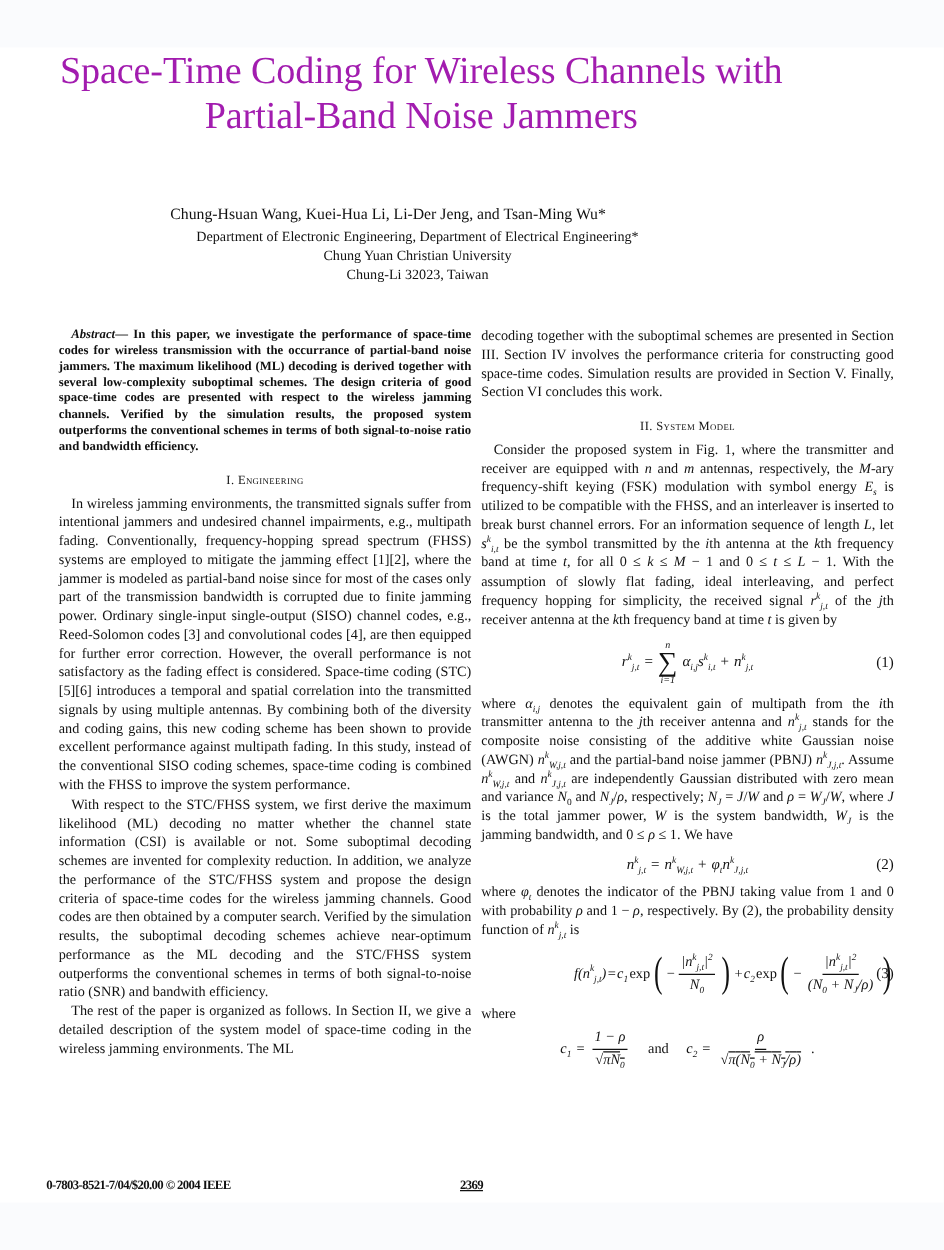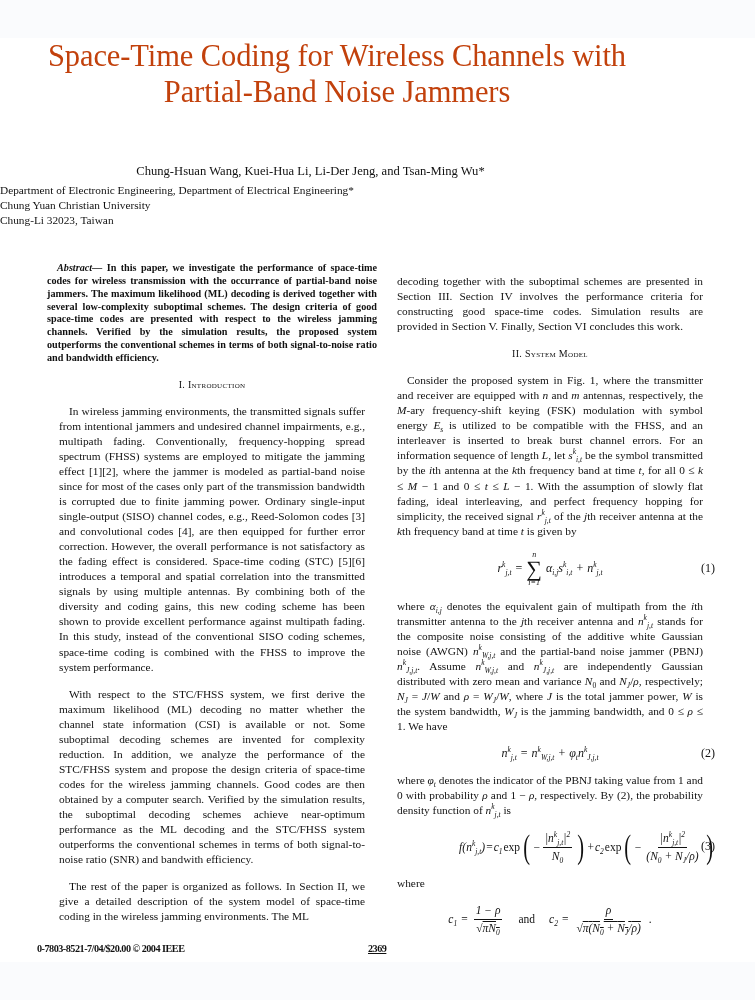--- a/index.html
+++ b/index.html
@@ -1,29 +1,29 @@
 <!DOCTYPE html>
 <html><head>
 <meta charset="utf-8">
 <style>
   * { box-sizing: border-box; margin: 0; padding: 0; }
   html, body { width: 755px; height: 1000px; background: #fafbfd; overflow: hidden; }
   body { font-family: "Liberation Serif", "DejaVu Serif", serif; color: #111; position: relative; }
   .page { position: absolute; left: 0; top: 38px; width: 755px; height: 924px; background: #ffffff; }
-  .title { position: absolute; left: 0; top: 38px; width: 674px; text-align: center; font-size: 30.5px; line-height: 36px; font-weight: normal; color: #c2410c; letter-spacing: -0.1px; }
+  .title { position: absolute; left: 0; top: 38px; width: 674px; text-align: center; font-size: 30.5px; line-height: 36px; font-weight: normal; color: #a21caf; letter-spacing: -0.1px; }
   .authors { position: absolute; left: 0; top: 163px; width: 621px; text-align: center; font-size: 12.6px; line-height: 16px; }
-  .affil { position: absolute; left: 0; top: 183px; width: 668px; text-align: left; font-size: 11.3px; line-height: 15px; }
+  .affil { position: absolute; left: 0; top: 183px; width: 668px; text-align: center; font-size: 11.3px; line-height: 15px; }
   .col { position: absolute; top: 262px; width: 330px; font-size: 11.35px; line-height: 15.05px; text-align: justify; }
   .col.left { left: 47px; }
   .col.right { left: 385px; }
   .abstract { font-weight: bold; font-size: 10.2px; line-height: 12.85px; text-align: justify; text-indent: 10px; }
   .abstract .lead { font-style: italic; font-weight: bold; }
   .sec-head { text-align: center; font-size: 10px; line-height: 15px; margin: 12px 0 4px 0; letter-spacing: 0.3px; }
   .sec-head .sc { font-variant: small-caps; }
-  p.para { text-indent: 10px; margin: 12px; }
+  p.para { text-indent: 10px; margin: 0; }
   .eq { position: relative; text-align: center; margin: 8px 0 8px 0; font-size: 12px; }
   .eq .num { position: absolute; right: 0; top: 50%; transform: translateY(-50%); font-style: normal; }
   .eq-block { display: inline-flex; align-items: center; gap: 4px; font-style: italic; }
   .sum { display: inline-flex; flex-direction: column; align-items: center; font-style: normal; line-height: 1; }
   .sum .big { font-size: 22px; line-height: 20px; }
   .sum .lim { font-size: 8px; font-style: italic; }
   sub, sup { font-size: 7.5px; line-height: 0; }
   .frac { display: inline-flex; flex-direction: column; align-items: center; vertical-align: middle; margin: 0 2px; }
   .frac .n { border-bottom: 0.8px solid #111; padding: 0 2px 1px 2px; }
   .frac .d { padding: 1px 2px 0 2px; }
@@ -50,21 +50,21 @@
 </div>
 
 <div class="col left">
   <div class="abstract">
     <span class="lead">Abstract</span><span>—</span>
     <span>In this paper, we investigate the performance of space-time codes for wireless transmission with the occurrance of partial-band noise jammers. The maximum likelihood (ML) decoding is derived together with several low-complexity suboptimal schemes. The design criteria of good space-time codes are presented with respect to the wireless jamming channels. Verified by the simulation results, the proposed system outperforms the conventional schemes in terms of both signal-to-noise ratio and bandwidth efficiency.</span>
   </div>
 
   <div class="sec-head">
     <span>I.</span>
-    <span class="sc">Introduction</span>
+    <span class="sc">Engineering</span>
   </div>
 
   <p class="para">In wireless jamming environments, the transmitted signals suffer from intentional jammers and undesired channel impairments, e.g., multipath fading. Conventionally, frequency-hopping spread spectrum (FHSS) systems are employed to mitigate the jamming effect [1][2], where the jammer is modeled as partial-band noise since for most of the cases only part of the transmission bandwidth is corrupted due to finite jamming power. Ordinary single-input single-output (SISO) channel codes, e.g., Reed-Solomon codes [3] and convolutional codes [4], are then equipped for further error correction. However, the overall performance is not satisfactory as the fading effect is considered. Space-time coding (STC) [5][6] introduces a temporal and spatial correlation into the transmitted signals by using multiple antennas. By combining both of the diversity and coding gains, this new coding scheme has been shown to provide excellent performance against multipath fading. In this study, instead of the conventional SISO coding schemes, space-time coding is combined with the FHSS to improve the system performance.</p>
   <p class="para">With respect to the STC/FHSS system, we first derive the maximum likelihood (ML) decoding no matter whether the channel state information (CSI) is available or not. Some suboptimal decoding schemes are invented for complexity reduction. In addition, we analyze the performance of the STC/FHSS system and propose the design criteria of space-time codes for the wireless jamming channels. Good codes are then obtained by a computer search. Verified by the simulation results, the suboptimal decoding schemes achieve near-optimum performance as the ML decoding and the STC/FHSS system outperforms the conventional schemes in terms of both signal-to-noise ratio (SNR) and bandwith efficiency.</p>
   <p class="para">The rest of the paper is organized as follows. In Section II, we give a detailed description of the system model of space-time coding in the wireless jamming environments. The ML</p>
 </div>
 
 <div class="col right">
   <p class="para" style="text-indent:0">decoding together with the suboptimal schemes are presented in Section III. Section IV involves the performance criteria for constructing good space-time codes. Simulation results are provided in Section V. Finally, Section VI concludes this work.</p>
 

